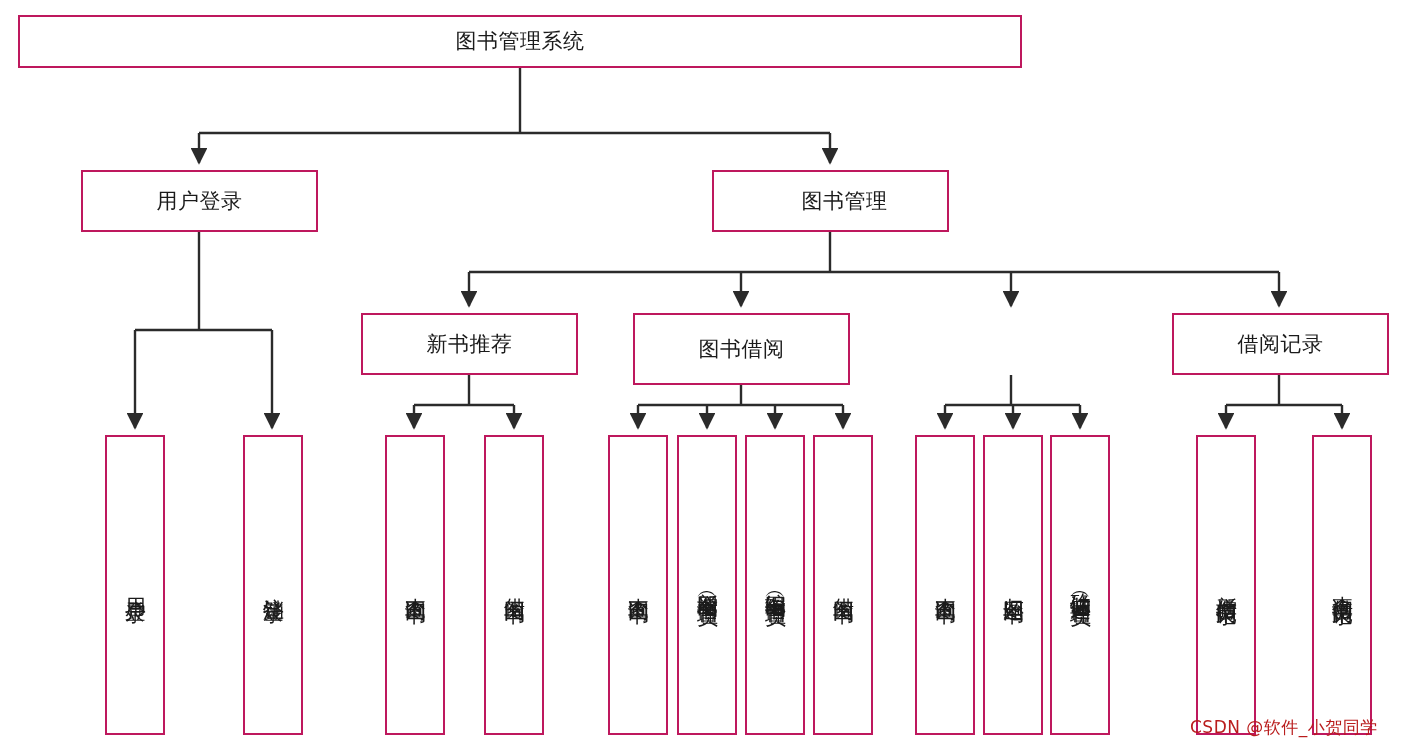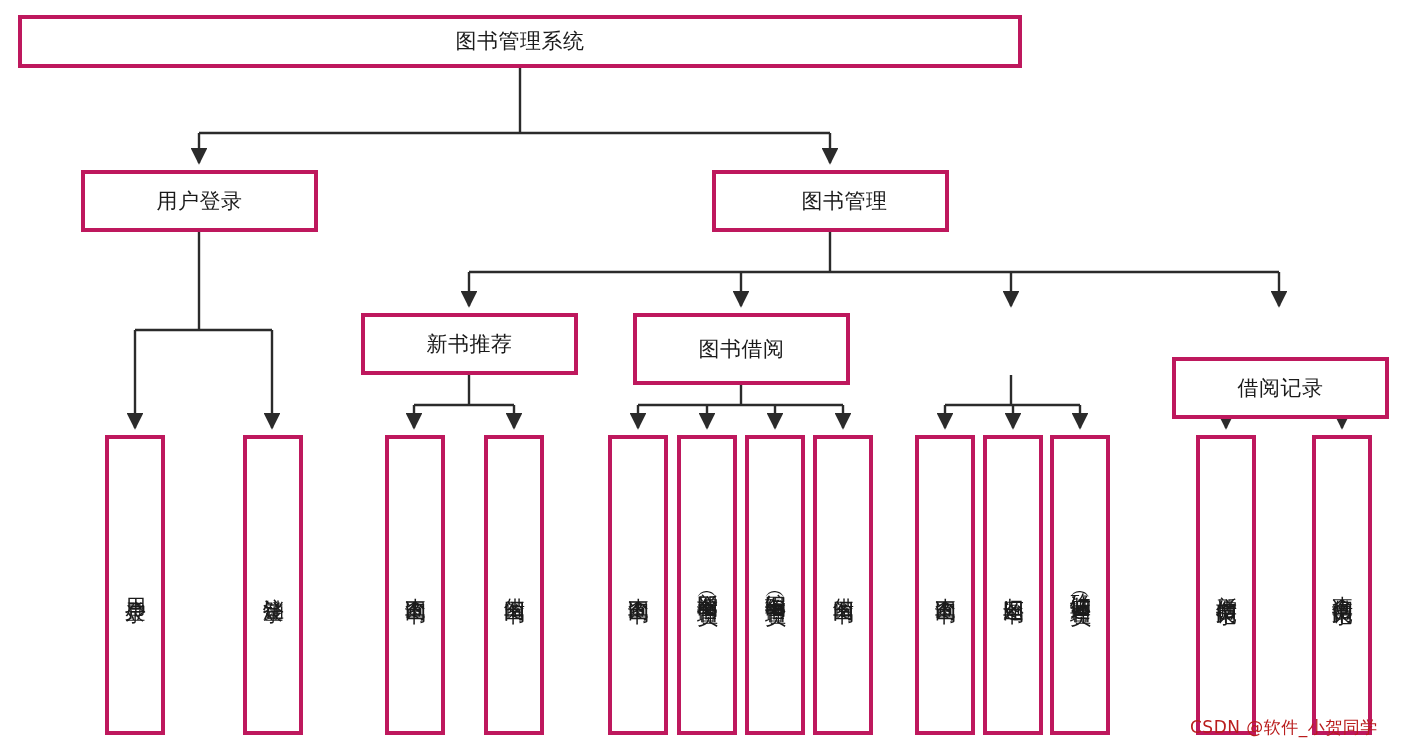--- a/index.html
+++ b/index.html
@@ -23,21 +23,21 @@
     position: absolute;
     left: 0;
     top: 0;
     width: 1405px;
     height: 747px;
     pointer-events: none;
   }
   .node {
     position: absolute;
     box-sizing: border-box;
-    border: 4px solid #be185d;
+    border: 2px solid #be185d;
     background: #ffffff;
     display: flex;
     align-items: center;
     justify-content: center;
     overflow: hidden;
   }
   .node .label {
     color: #1b1b1b;
     text-align: center;
     line-height: 1.0;
@@ -133,21 +133,21 @@
   <div class="node h" style="left:712px; top:170px; width:237px; height:62px;padding-left:28px;">
     <span class="label">图书管理</span>
   </div>
 
   <div class="node h" style="left:361px; top:313px; width:217px; height:62px;">
     <span class="label">新书推荐</span>
   </div>
   <div class="node h" style="left:633px; top:313px; width:217px; height:72px;">
     <span class="label">图书借阅</span>
   </div>
-  <div class="node h" style="left:1172px; top:313px; width:217px; height:62px;margin-top:44px;">
+  <div class="node h" style="left:1172px; top:313px; width:217px; height:62px;">
     <span class="label">借阅记录</span>
   </div>
 
   <div class="node v" style="left:105px; top:435px; width:60px; height:300px;">
     <span class="label">用户登录</span>
   </div>
   <div class="node v" style="left:243px; top:435px; width:60px; height:300px;">
     <span class="label">注销登录</span>
   </div>
 

